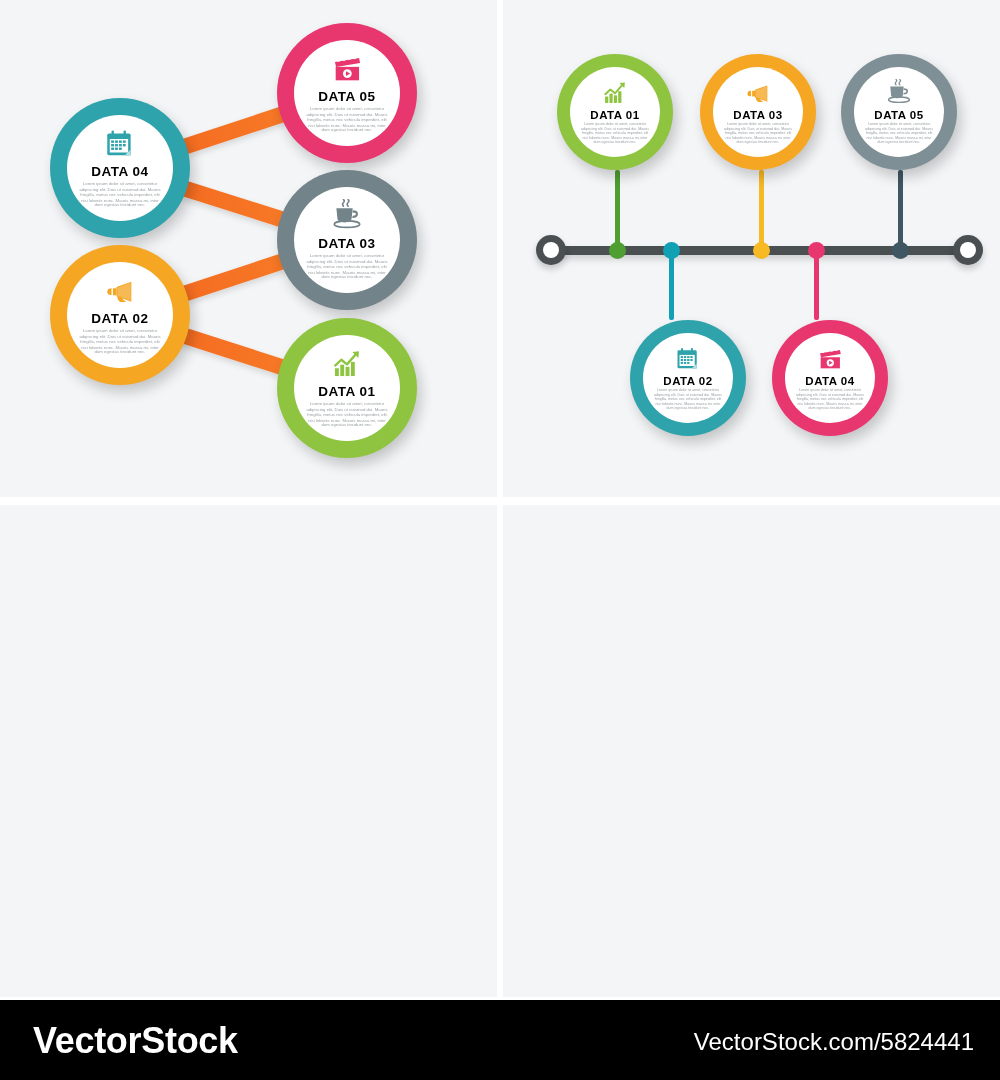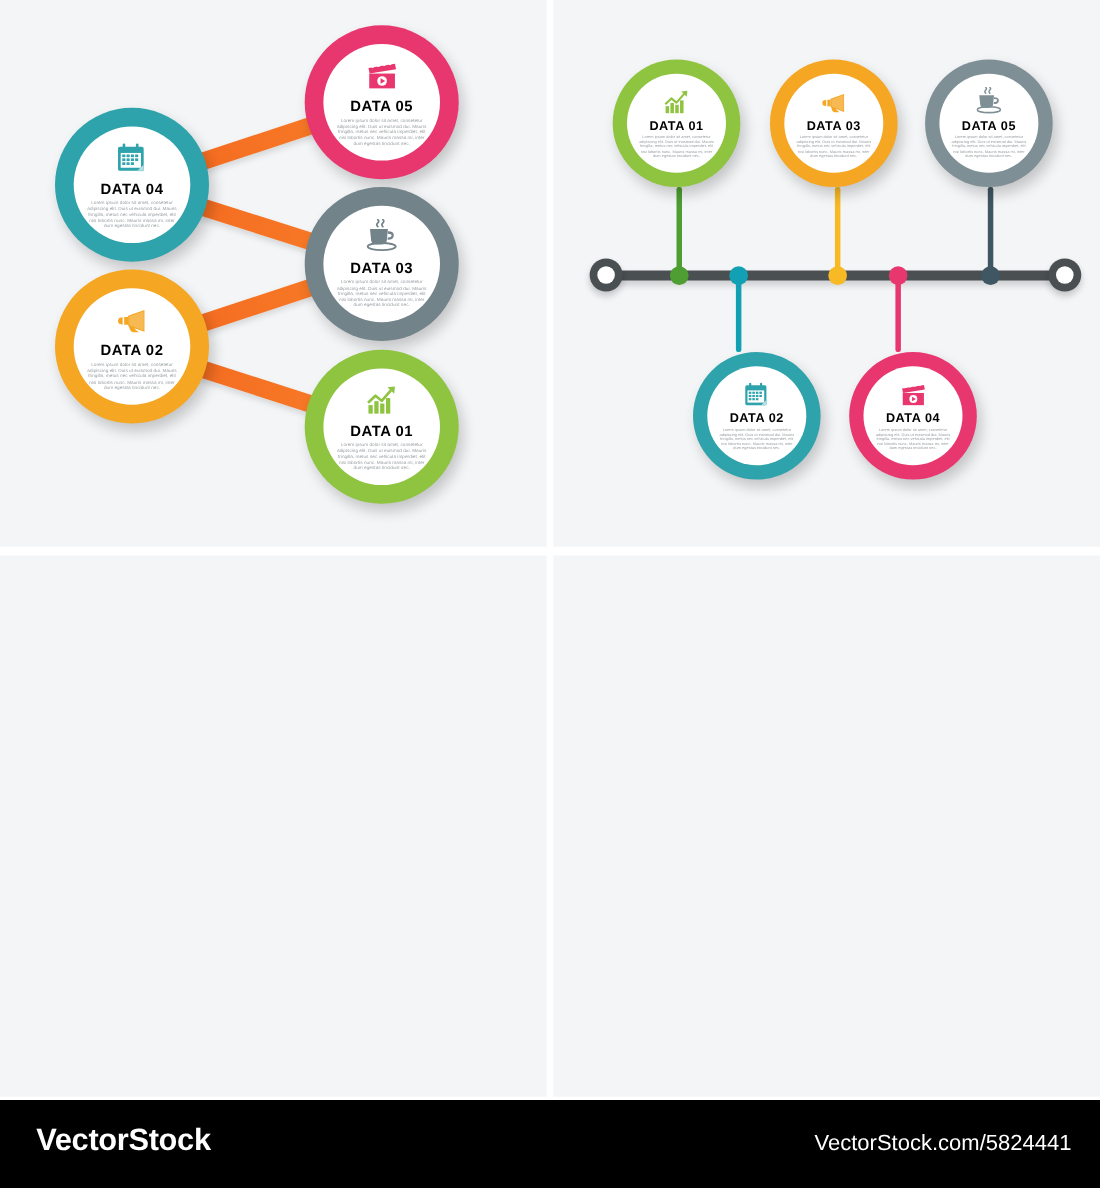--- a/index.html
+++ b/index.html
@@ -33,23 +33,23 @@
           box-shadow:0 4px 7px rgba(0,0,0,.17);}
   .tl-cap{position:absolute;width:30px;height:30px;border-radius:50%;
           background:#4a4f52;box-shadow:0 4px 7px rgba(0,0,0,.2);}
   .tl-cap::after{content:"";position:absolute;left:7px;top:7px;width:16px;height:16px;
           border-radius:50%;background:#fff;}
   .tl-stem{position:absolute;width:5px;border-radius:2px;}
   .tl-dot{position:absolute;width:17px;height:17px;border-radius:50%;}
 
   
   #footer{position:absolute;left:0;top:1000px;width:1000px;height:80px;background:#000;}
-  #footer .brand{position:absolute;left:33px;top:20px;color:#fff;font-size:28px;
+  #footer .brand{position:absolute;left:33px;top:20px;color:#fff;font-size:36px;
         font-weight:bold;letter-spacing:-.3px;}
-  #footer .url{position:absolute;right:26px;top:28px;color:#fff;font-size:20px;}
+  #footer .url{position:absolute;right:26px;top:28px;color:#fff;font-size:24px;}
 </style>
 </head>
 <body>
 
 <div id="page">
 
   <div class="quad" id="q1">
       <div class="band" style="left: 120px; top: 160px; width: 239.069px; height: 16px; transform: rotate(-18.2834deg);"></div>
       <div class="band" style="left: 120px; top: 160px; width: 238.145px; height: 16px; transform: rotate(17.598deg);"></div>
       <div class="band" style="left: 120px; top: 307px; width: 239.069px; height: 16px; transform: rotate(-18.2834deg);"></div>

